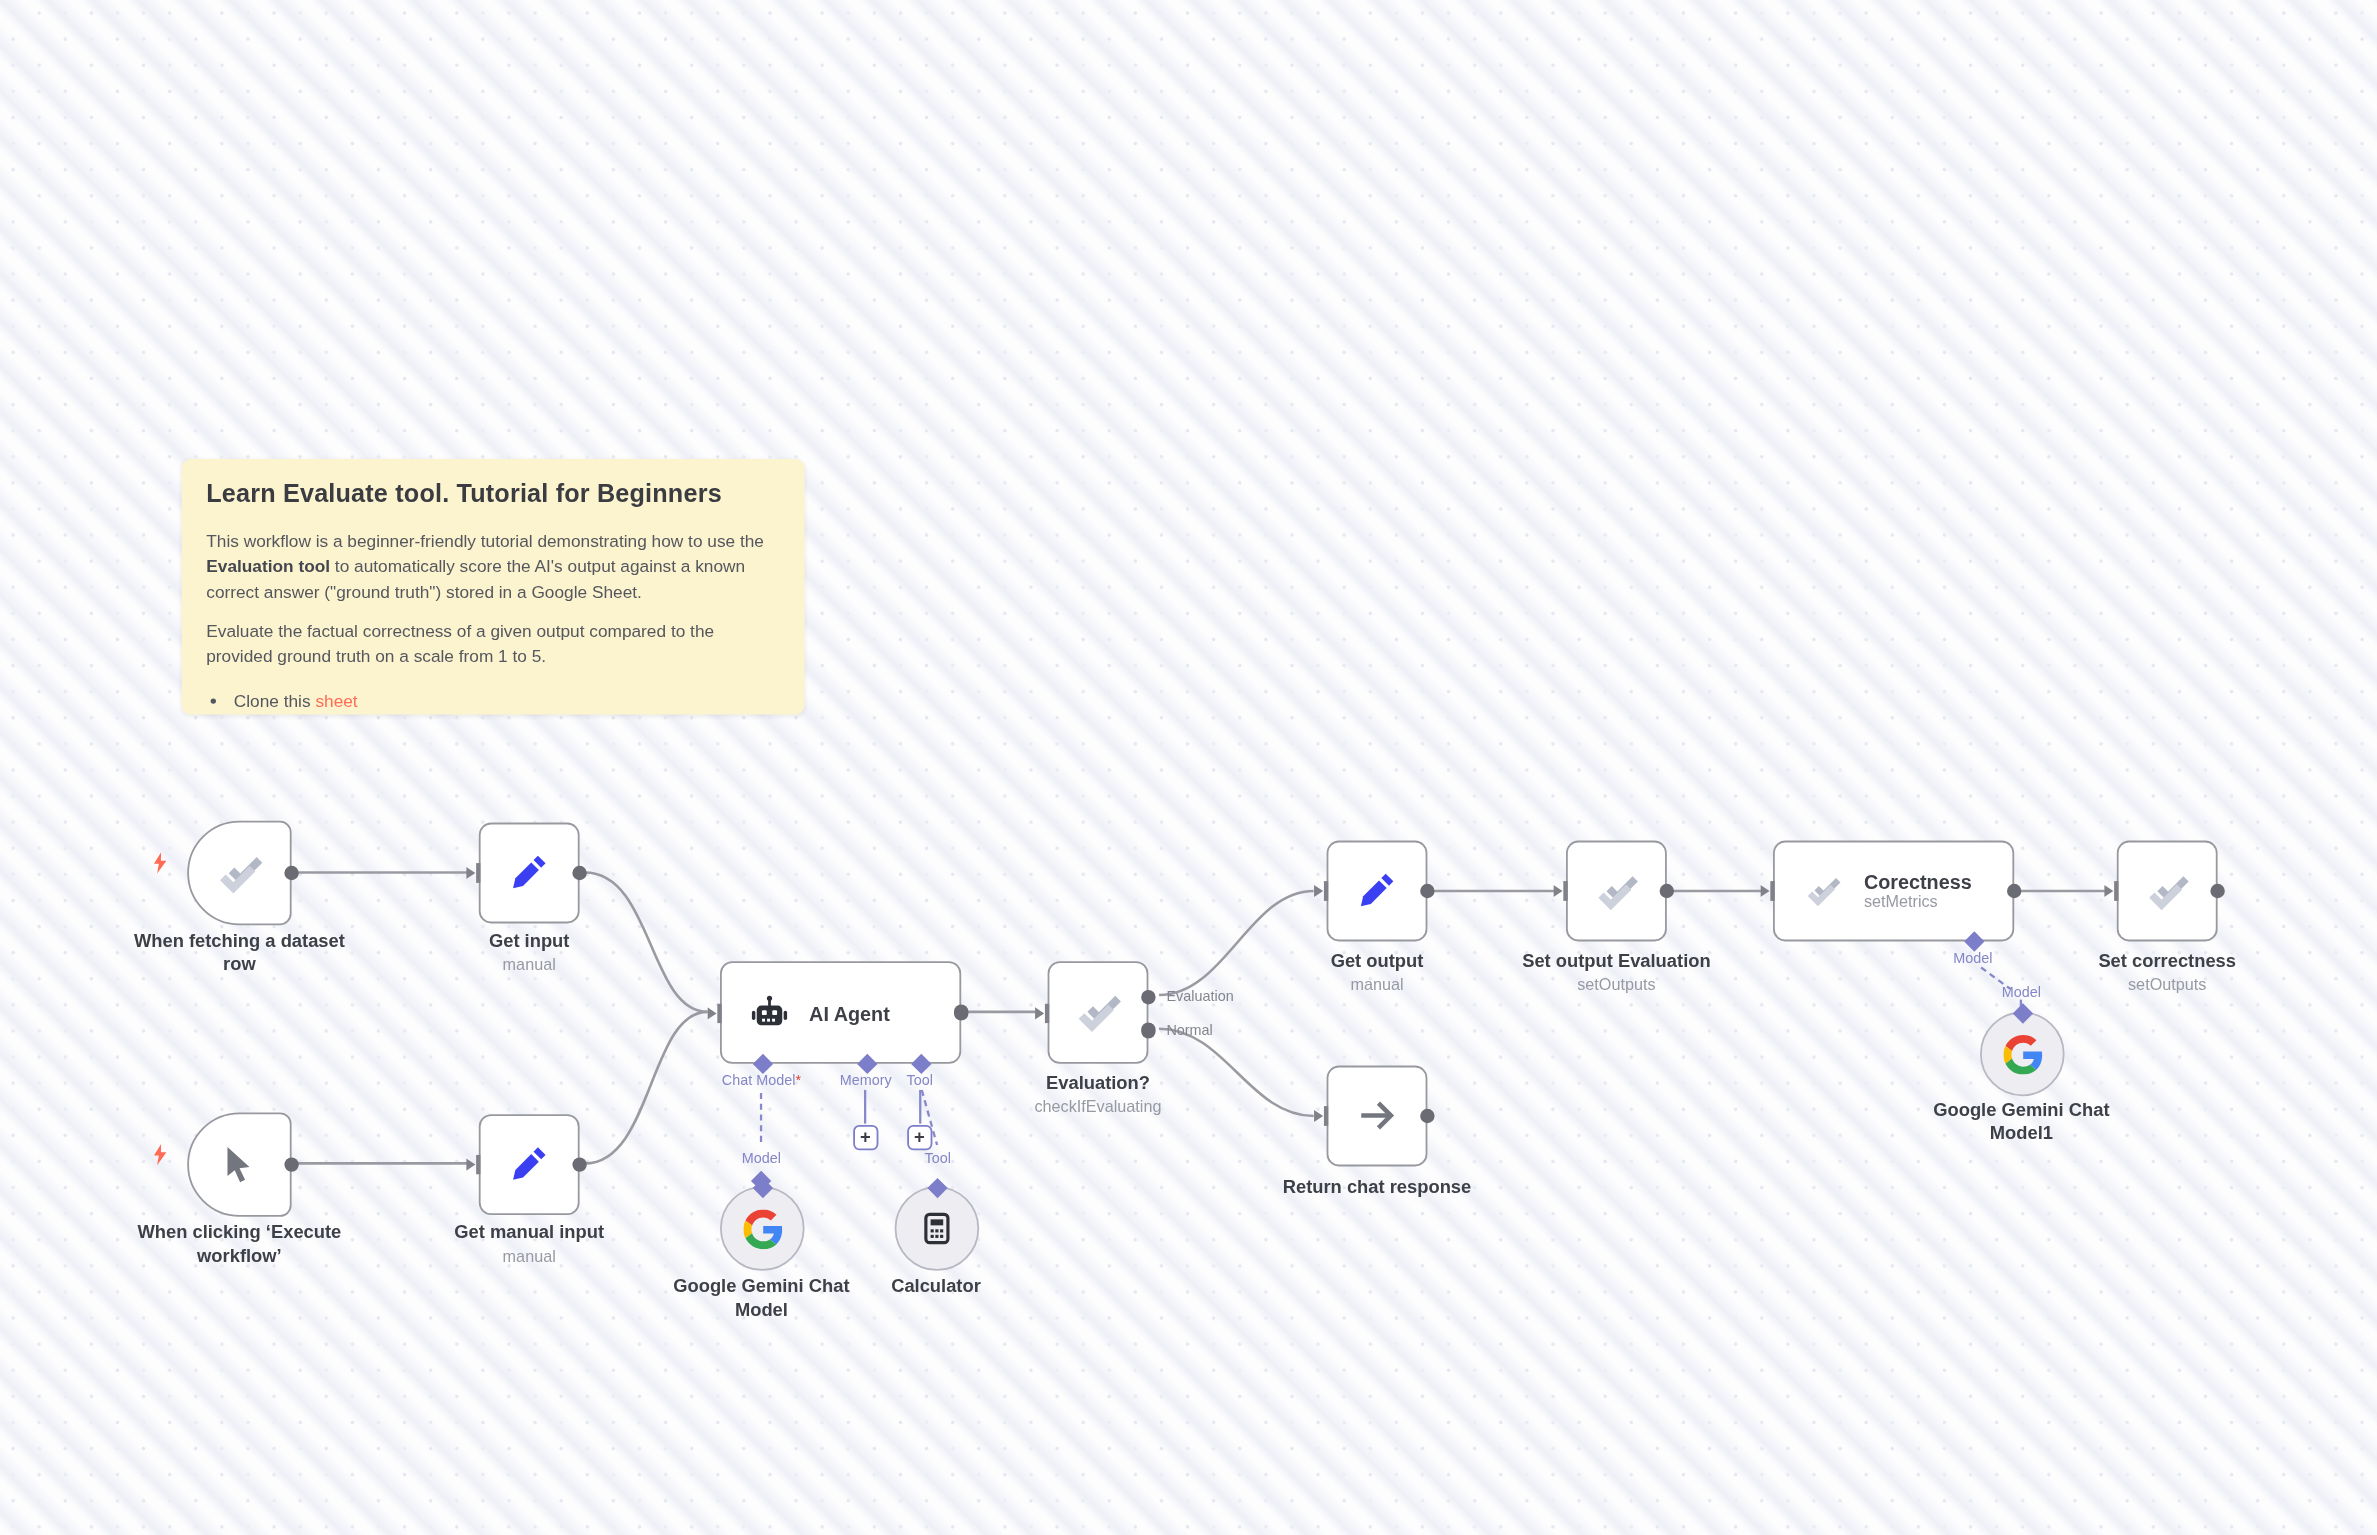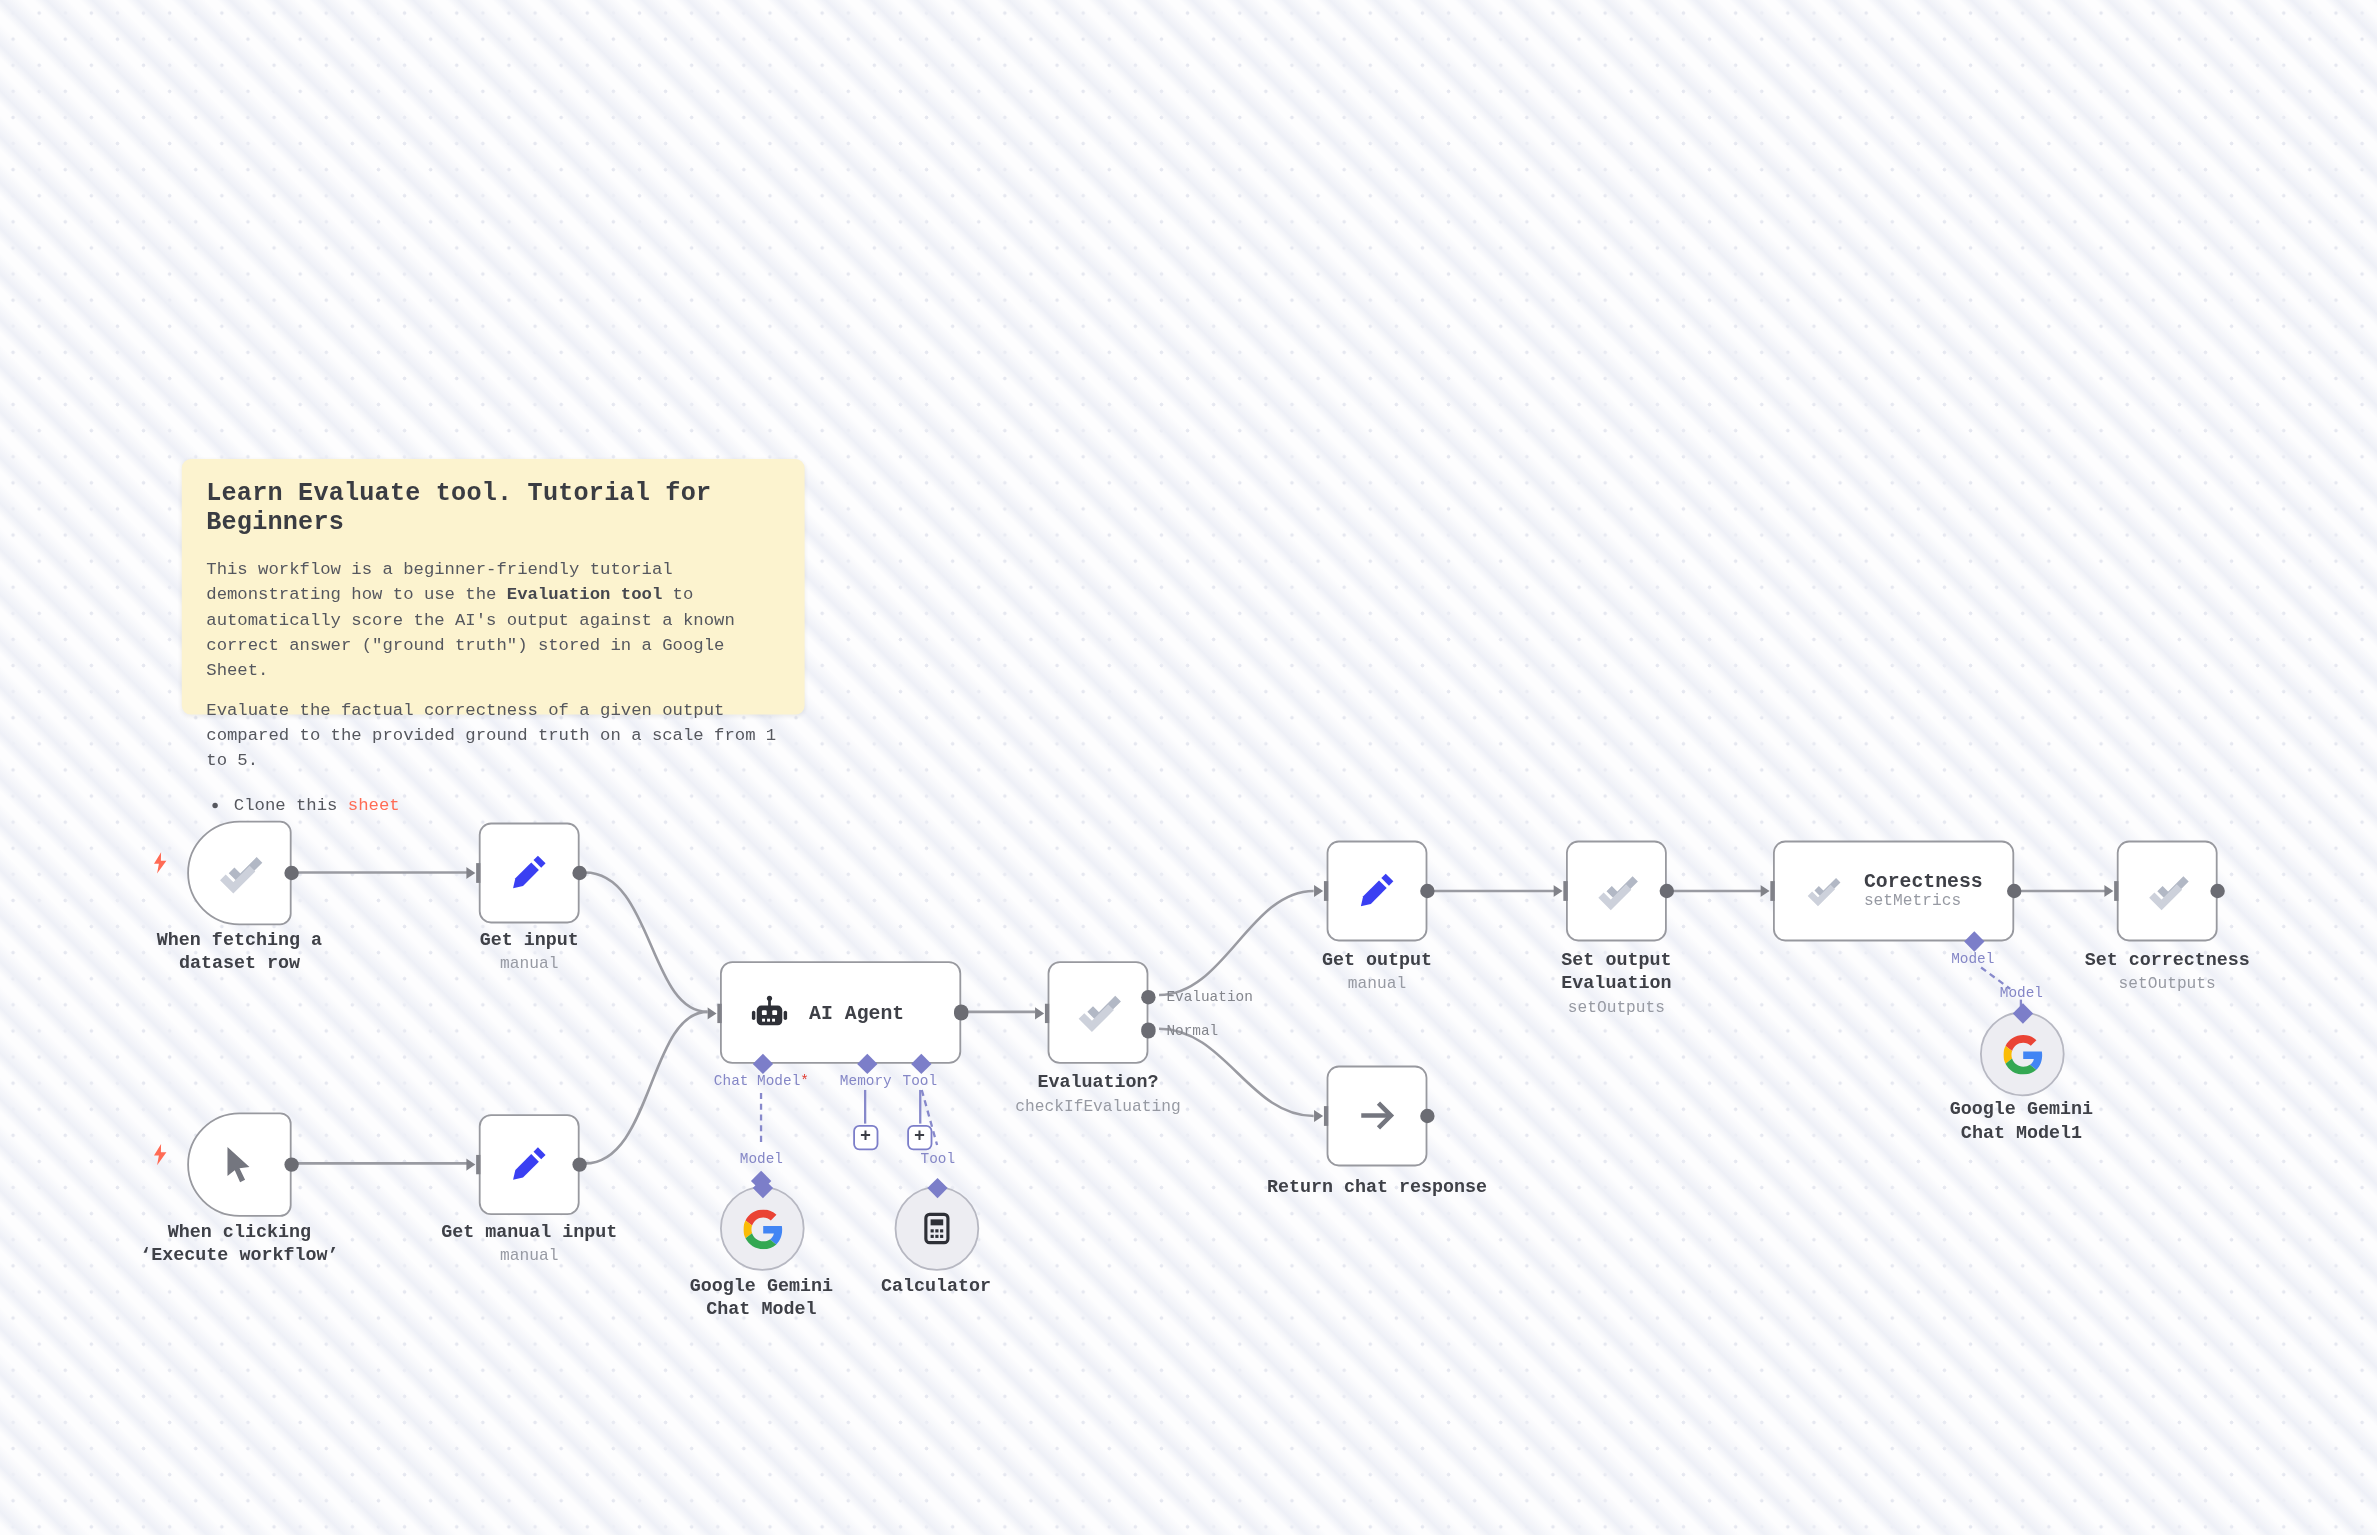--- a/index.html
+++ b/index.html
@@ -1,17 +1,17 @@
 <!DOCTYPE html>
 <html style="font-size:13.6px"><head>
 <meta charset="utf-8">
 <style>
   html,body{margin:0;padding:0;background:#fff;}
   .viewport{position:relative;width:2377px;height:1536px;overflow:hidden;
-    font-family:Liberation Mono, monospace;}
+    font-family:Liberation Sans, sans-serif;}
   .canvas{position:absolute;left:0;top:0;width:1321px;height:853px;
     transform:scale(1.8);transform-origin:0 0;
     background:
       repeating-linear-gradient(45deg, rgba(255,255,255,0) 0px, rgba(255,255,255,0) 4.3px, #eef0f7 9.4px, rgba(255,255,255,0) 18px),
       radial-gradient(circle, #e6e8f0 0.9px, rgba(255,255,255,0) 1.2px),
       #fdfdfe;
     background-size:auto, 14.5px 14.5px, auto;}
 
   
   .sticky{position:absolute;left:101px;top:255px;width:346px;height:142px;

